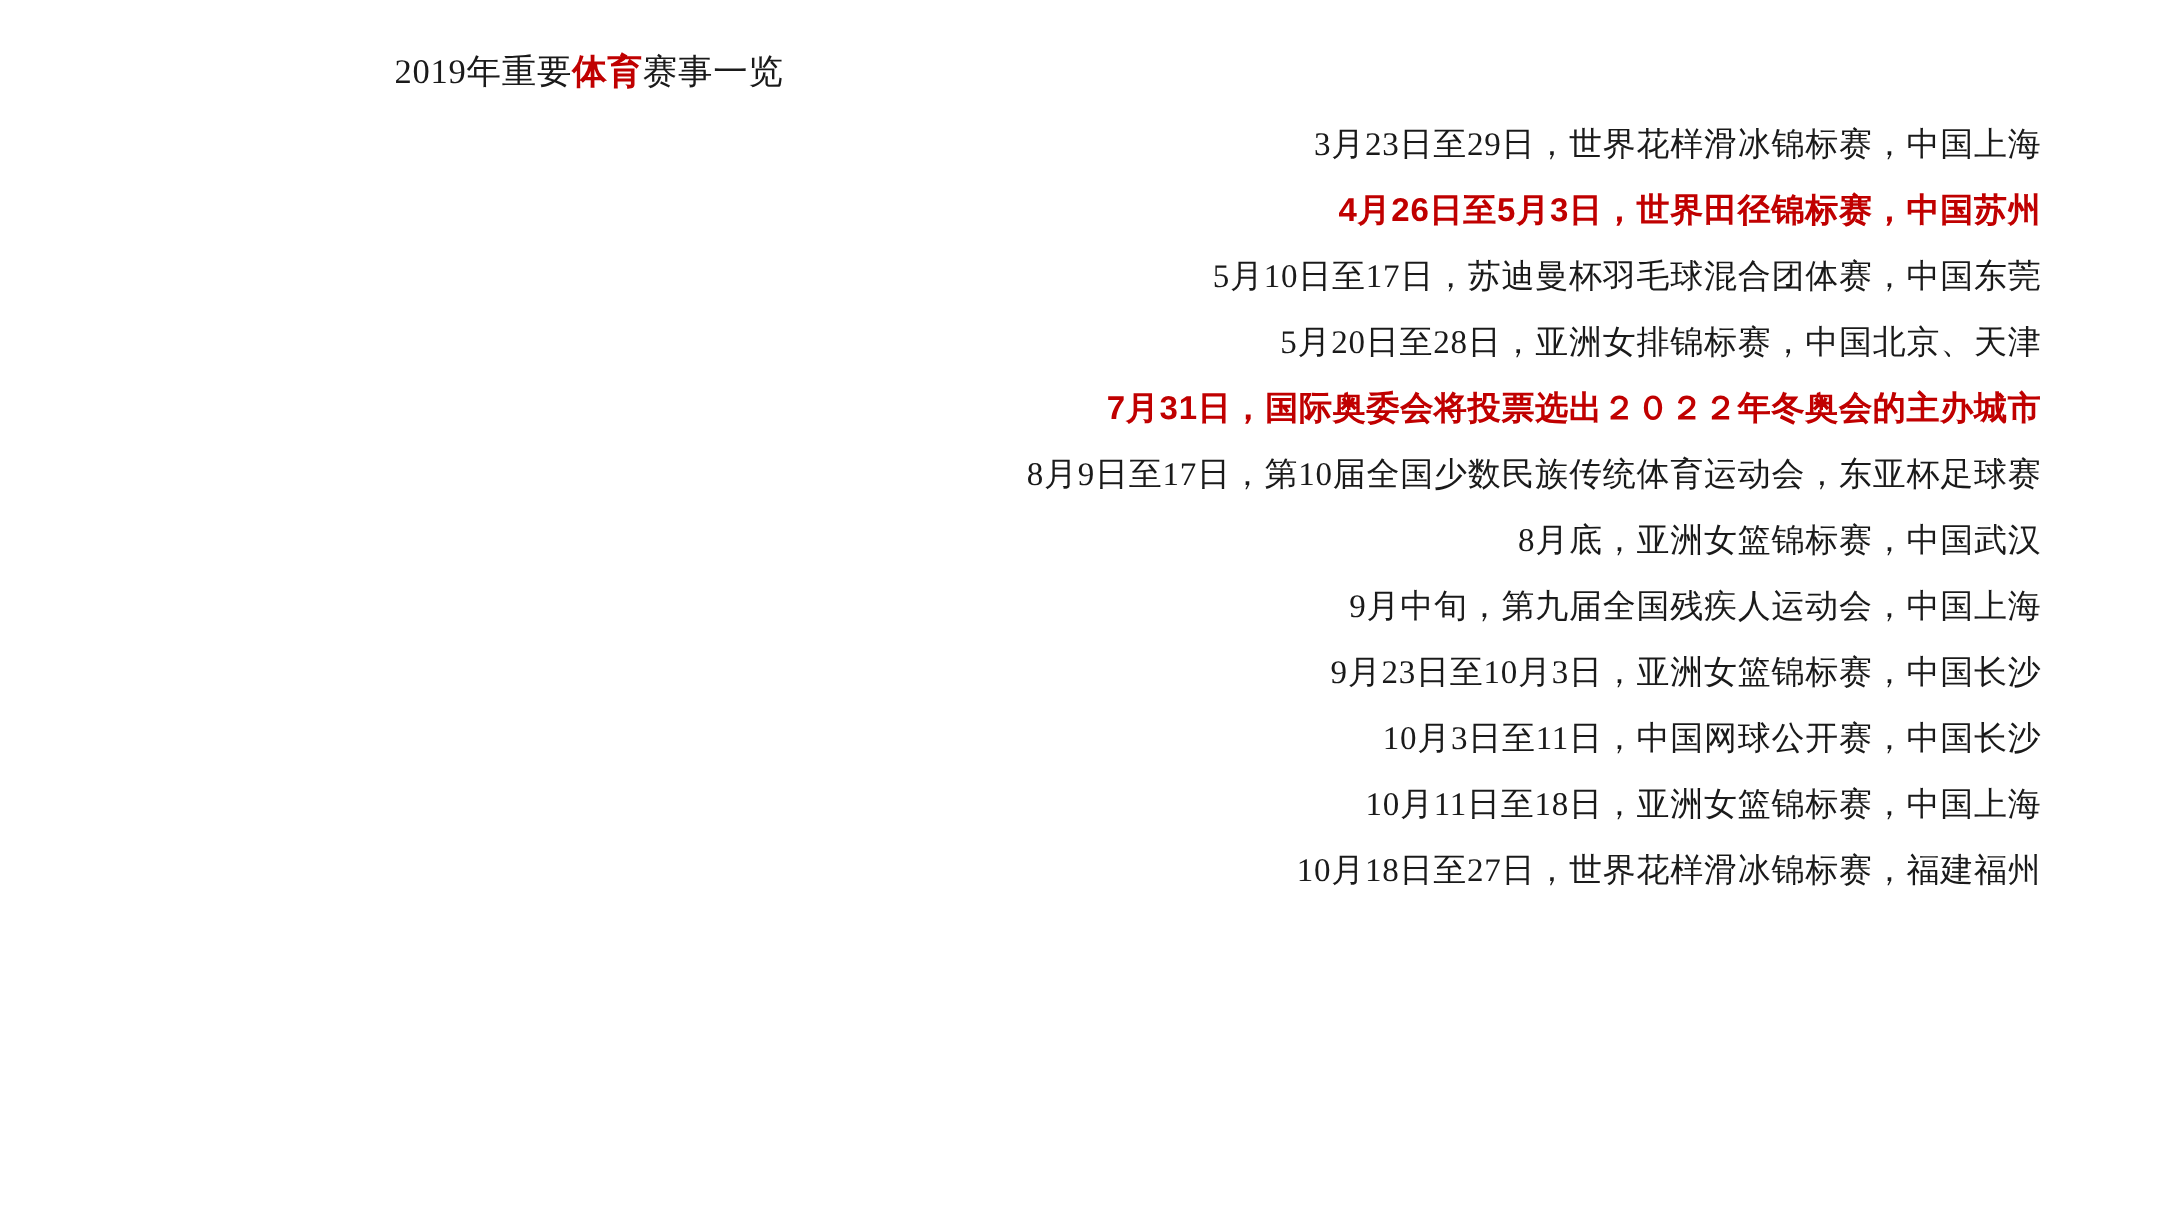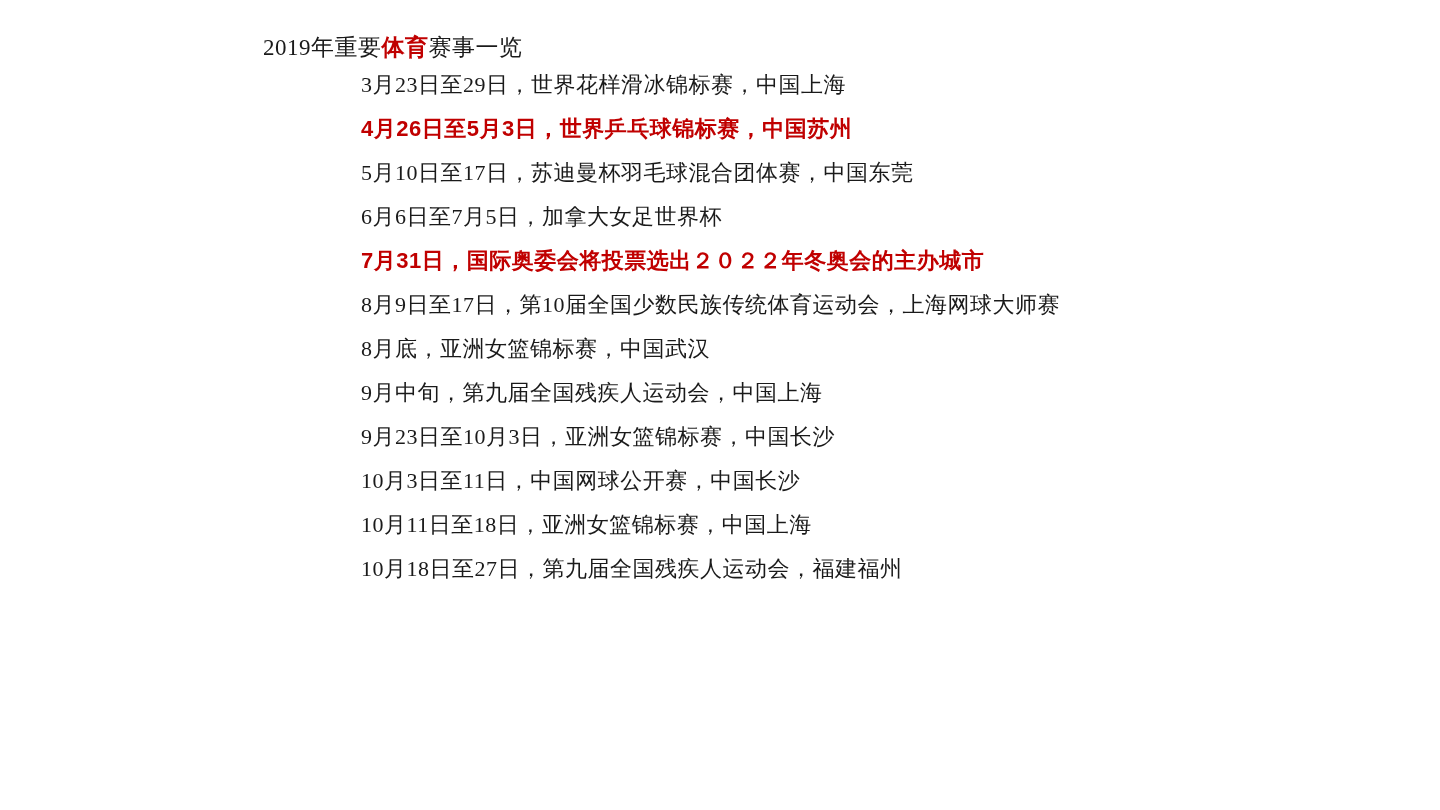--- a/index.html
+++ b/index.html
@@ -27,22 +27,23 @@
     white-space: nowrap;
   }
   .doc-title .hl {
     color: var(--highlight, #c00000);
     font-weight: bold;
     font-family: "Liberation Sans", "DejaVu Sans", sans-serif;
   }
   .events-list {
     position: absolute;
     left: 361px;
-    top: 63px;
+    top: 74px;
     width: 1000px;
+    text-align: right;
   }
   .event-line {
     height: 44px;
     line-height: 44px;
     font-size: 22px;
     color: var(--body-text, #1a1a1a);
     letter-spacing: 0.5px;
     white-space: nowrap;
   }
   .event-line.highlight {
@@ -53,25 +54,25 @@
 </style>
 </head>
 <body>
 
 <div class="slide">
   <div class="doc-title">
     <span>2019年重要</span><span class="hl">体育</span><span>赛事一览</span>
   </div>
   <div class="events-list">
       <div class="event-line">3月23日至29日，世界花样滑冰锦标赛，中国上海</div>
-      <div class="event-line highlight">4月26日至5月3日，世界乒乓球锦标赛，中国苏州</div>
+      <div class="event-line highlight">4月26日至5月3日，世界田径锦标赛，中国苏州</div>
       <div class="event-line">5月10日至17日，苏迪曼杯羽毛球混合团体赛，中国东莞</div>
-      <div class="event-line">6月6日至7月5日，加拿大女足世界杯</div>
+      <div class="event-line">5月20日至28日，亚洲女排锦标赛，中国北京、天津</div>
       <div class="event-line highlight">7月31日，国际奥委会将投票选出２０２２年冬奥会的主办城市</div>
-      <div class="event-line">8月9日至17日，第10届全国少数民族传统体育运动会，上海网球大师赛</div>
+      <div class="event-line">8月9日至17日，第10届全国少数民族传统体育运动会，东亚杯足球赛</div>
       <div class="event-line">8月底，亚洲女篮锦标赛，中国武汉</div>
       <div class="event-line">9月中旬，第九届全国残疾人运动会，中国上海</div>
       <div class="event-line">9月23日至10月3日，亚洲女篮锦标赛，中国长沙</div>
       <div class="event-line">10月3日至11日，中国网球公开赛，中国长沙</div>
       <div class="event-line">10月11日至18日，亚洲女篮锦标赛，中国上海</div>
-      <div class="event-line">10月18日至27日，第九届全国残疾人运动会，福建福州</div>
+      <div class="event-line">10月18日至27日，世界花样滑冰锦标赛，福建福州</div>
     </div>
 </div>
 
 </body></html>

